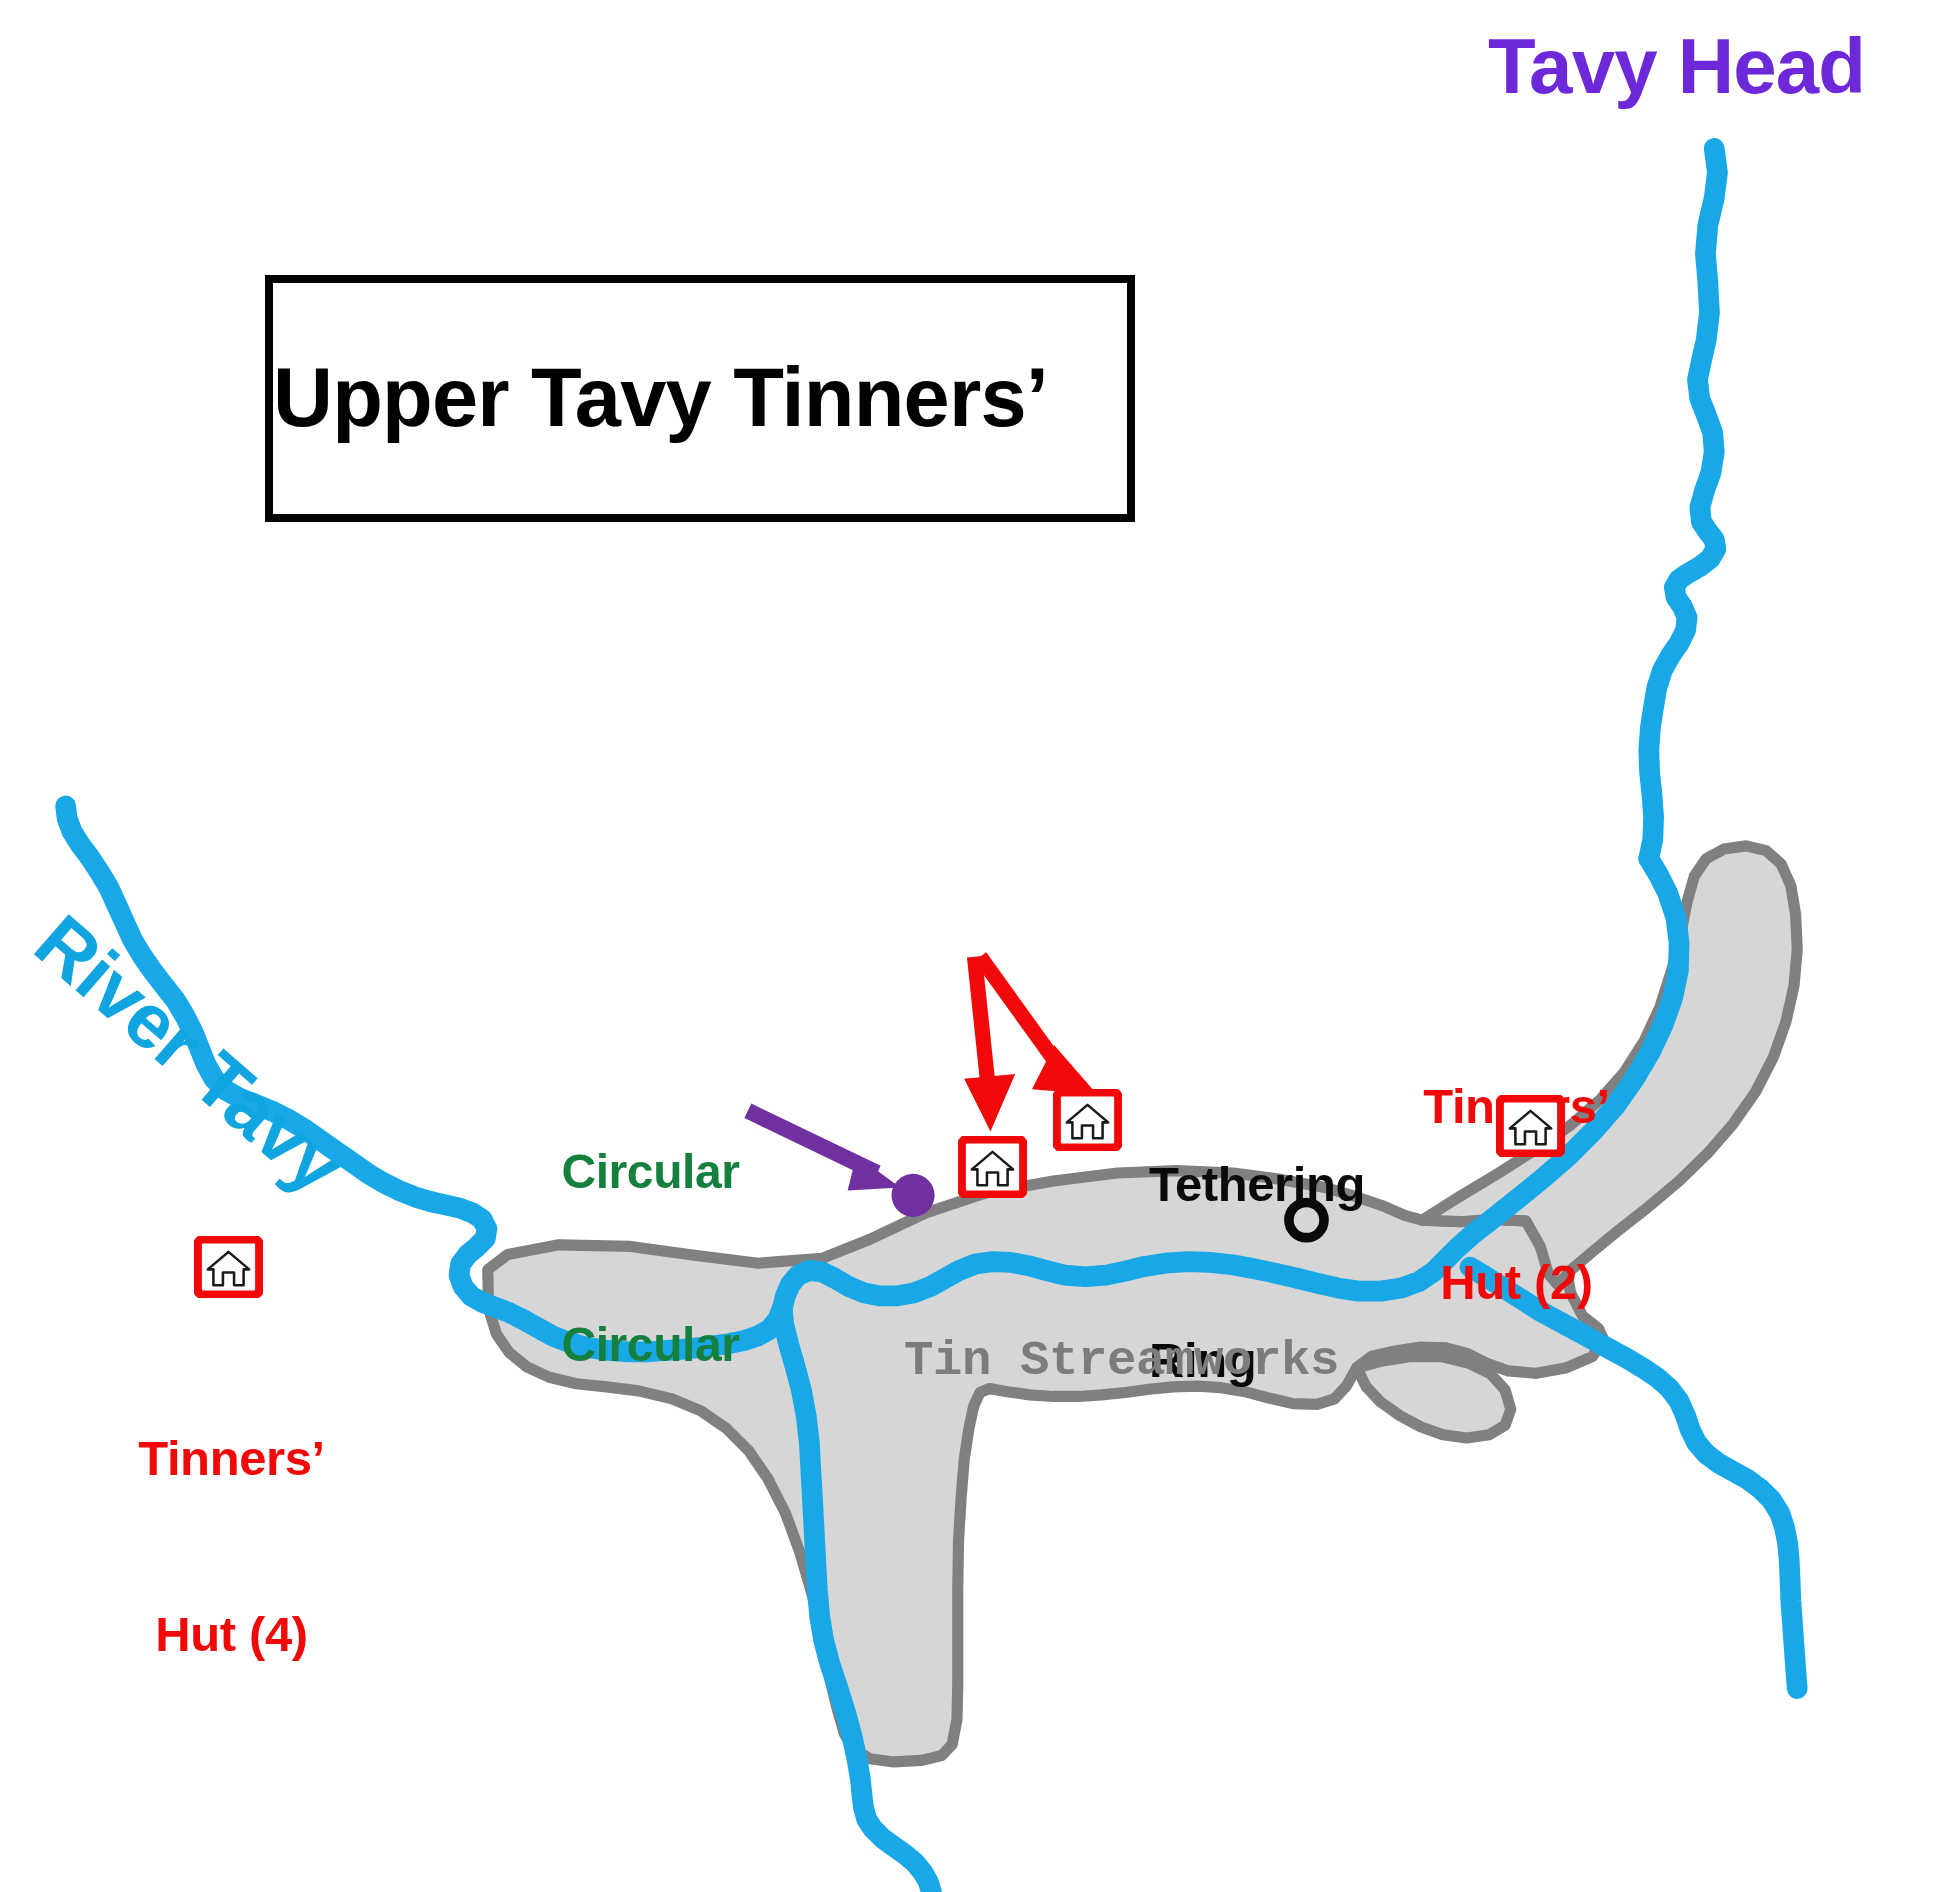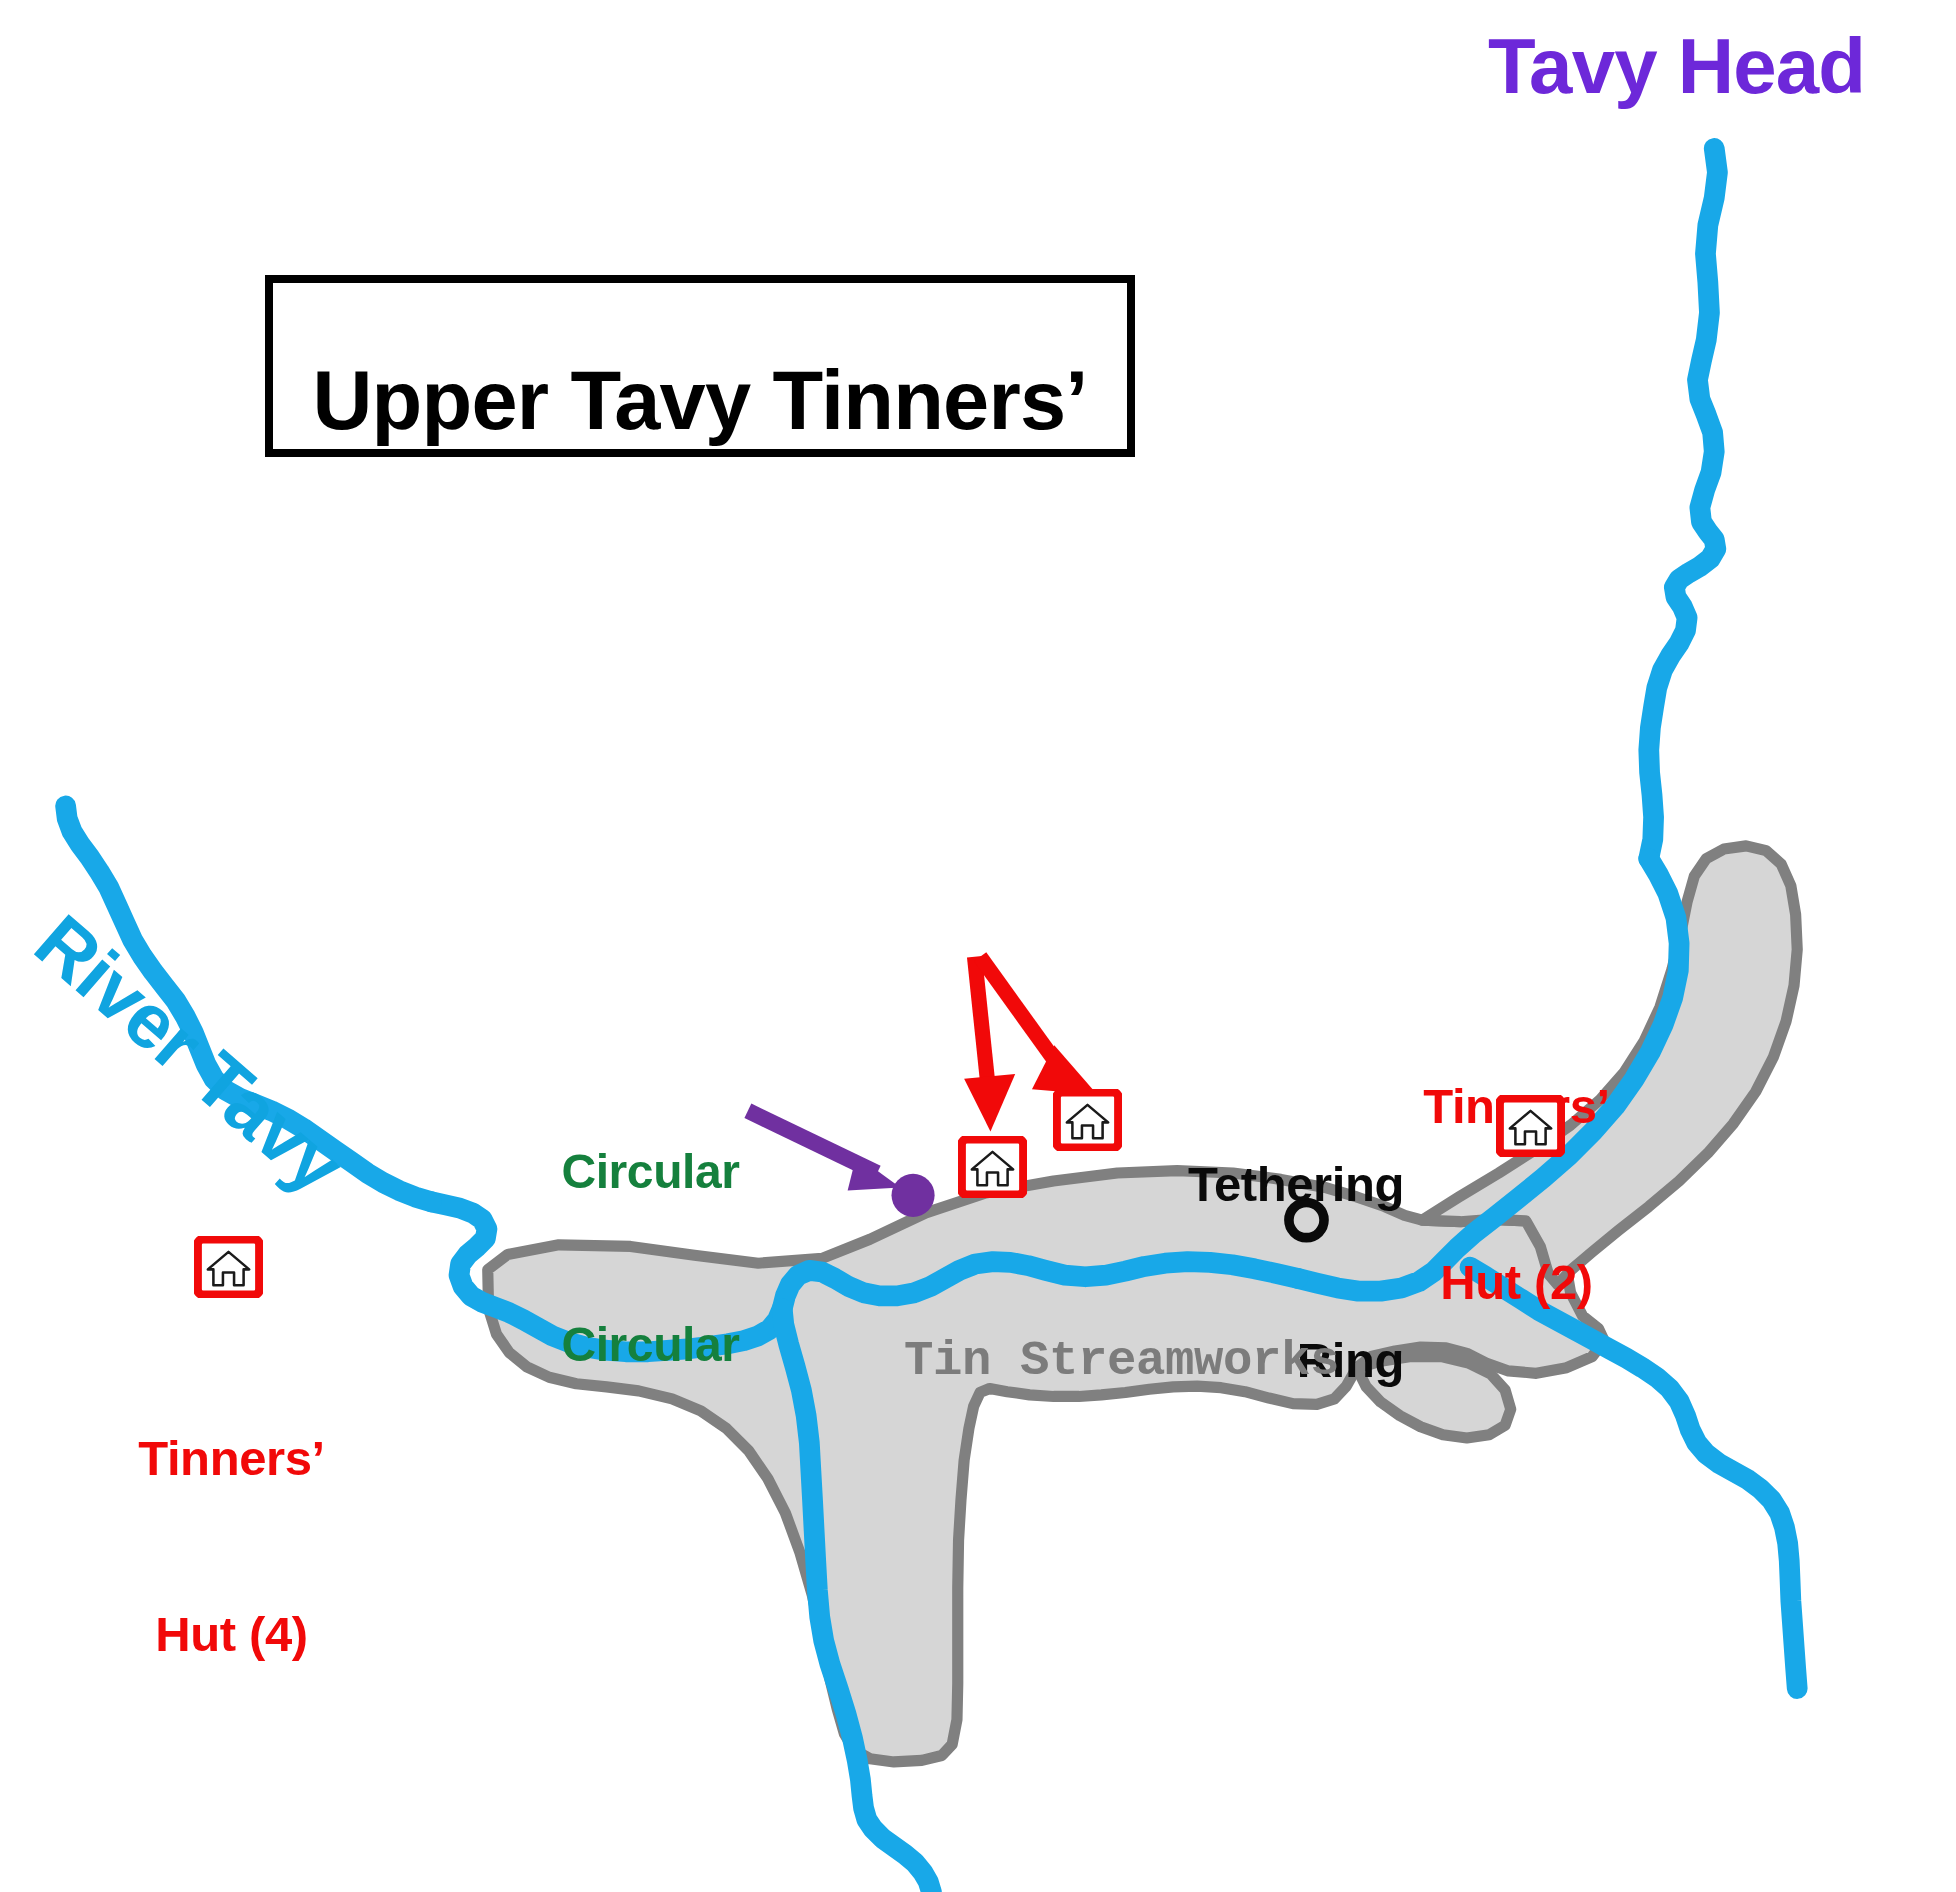--- a/index.html
+++ b/index.html
@@ -38,28 +38,28 @@
     line-height: 1.13;
     white-space: pre;
     letter-spacing: -0.4px;
   }
 
   #title-box {
     position: absolute;
     left: 265px;
     top: 275px;
     width: 870px;
-    height: 182px;
+    height: 247px;
     border: 8.8px solid #000000;
     background: #ffffff;
     box-sizing: border-box;
     display: flex;
-    flex-direction: column;
+    flex-direction: row;
     align-items: center;
-    justify-content: flex-end;
+    justify-content: space-between;
   }
   #title-box .tline {
     font-family: "Liberation Sans Narrow", "Liberation Sans", sans-serif;
     font-weight: bold;
     font-size: 83px;
     color: #000000;
     line-height: 1.16;
     text-align: center;
     white-space: pre;
     letter-spacing: -0.8px;
@@ -121,21 +121,21 @@
     text-align: center;
     width: 239px;
     line-height: 1.2;
   }
 
   #tethering-ring-label {
     left: 1149px;
     top: 1037px;
     font-size: 49px;
     color: #0A0A0A;
-    text-align: right;
+    text-align: left;
     width: 255px;
     line-height: 1.2;
   }
 
   #tin-streamworks-label {
     left: 904px;
     top: 1334px;
     font-size: 49px;
     color: #7C7C7C;
     letter-spacing: -0.4px;

